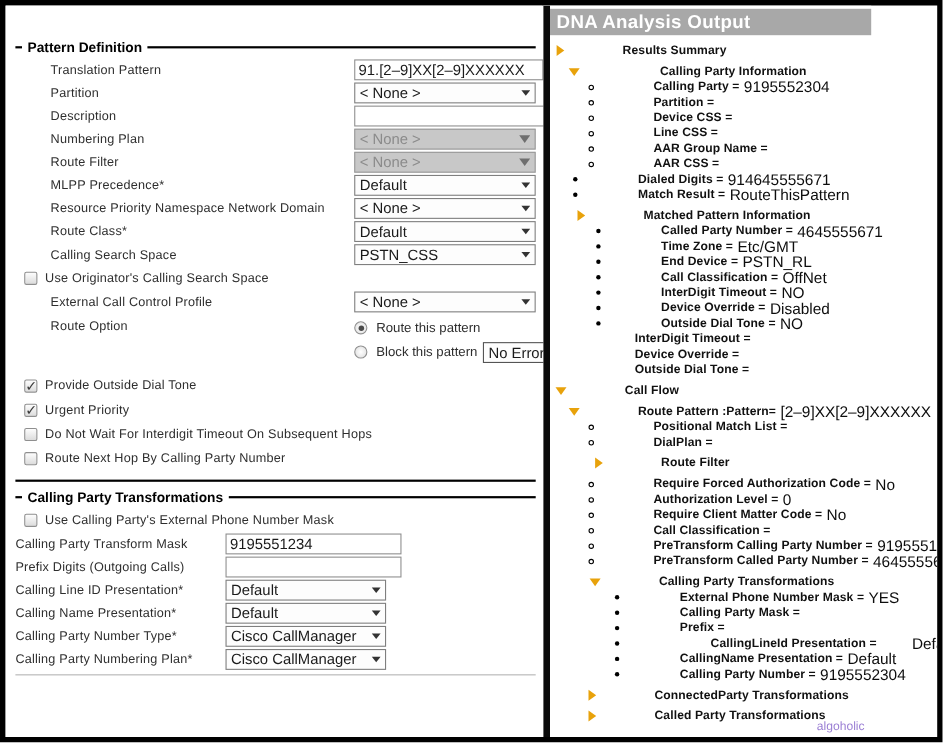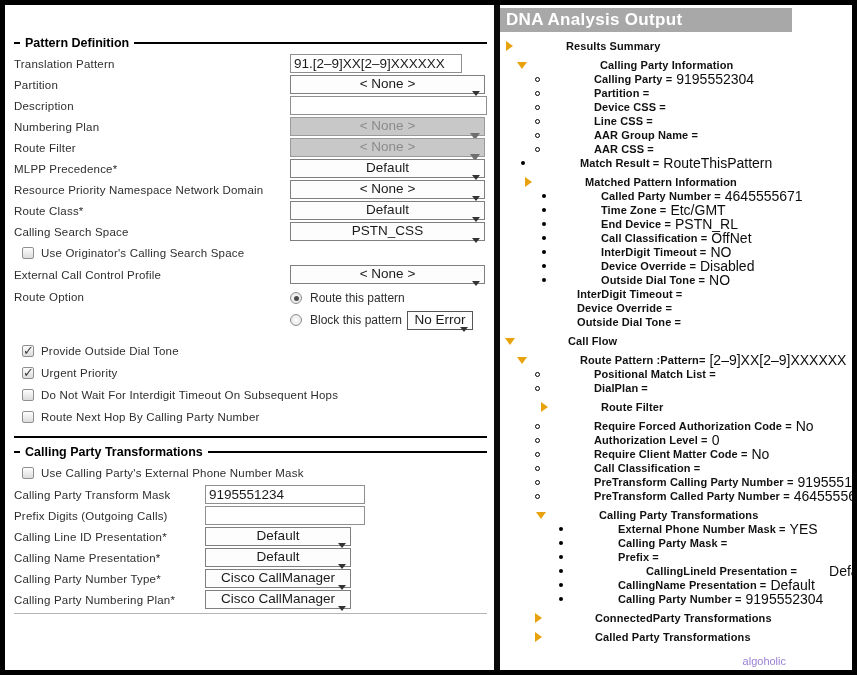--- a/index.html
+++ b/index.html
@@ -11,24 +11,24 @@
   body{font-family:"Liberation Sans","DejaVu Sans",sans-serif;}
   .frame{position:relative;width:857px;height:675px;background:#fff;border:5px solid #000;overflow:hidden;}
 
   
   .left-panel{position:absolute;left:0;top:0;width:488px;height:665px;background:#fff;padding:30px 6px 0 9px;}
   .legend-row{display:flex;align-items:center;height:16px;margin-bottom:2px;}
   .legend-row::before{content:"";width:6px;height:2px;background:#000;margin-right:3px;flex:none;}
   .legend-row .legend-text{font-weight:bold;font-size:12.5px;color:#000;white-space:nowrap;padding:0 2px;}
   .legend-row::after{content:"";flex:1;height:2px;background:#000;margin-left:3px;}
   .frow{display:flex;align-items:center;height:21px;}
-  .flabel{flex:none;width:276px;font-size:11.5px;color:#2e2e2e;white-space:nowrap;letter-spacing:.2px;}
+  .flabel{flex:none;width:276px;font-size:11.5px;color:#2e2e2e;white-space:nowrap;letter-spacing:.2px;margin-left:32px;}
   .flabel-s2{flex:none;width:191px;font-size:11.5px;color:#2e2e2e;white-space:nowrap;letter-spacing:.2px;}
   .tinput{height:19px;border:1px solid #8f8f8f;background:#fff;font-family:"Liberation Sans",sans-serif;font-size:13.5px;color:#1a1a1a;padding:0 3px;}
-  .sel{height:19px;border:1px solid #7f7f7f;background:#fdfdfd;display:flex;align-items:center;padding:0 4px 0 4px;font-size:13.5px;color:#1a1a1a;white-space:nowrap;cursor:default;flex-direction:column;}
+  .sel{height:19px;border:1px solid #7f7f7f;background:#fdfdfd;display:flex;align-items:center;padding:0 4px 0 4px;font-size:13.5px;color:#1a1a1a;white-space:nowrap;cursor:default;}
   .sel .caret{margin-left:auto;width:0;height:0;border-left:4px solid transparent;border-right:4px solid transparent;border-top:5px solid #333;flex:none;}
   .sel.disabled{background:var(--disabled-bg);color:var(--disabled-text);border-color:#9a9a9a;}
   .sel.disabled .caret{border-top:7px solid #6f6f6f;border-left:5px solid transparent;border-right:5px solid transparent;}
   .cbrow{display:flex;align-items:center;height:22px;padding-left:8px;}
   .cb{flex:none;width:12px;height:12px;border:1px solid #8f8f8f;border-radius:2px;background:linear-gradient(#fdfdfd,#dcdcdc);position:relative;margin-right:7px;cursor:default;}
   .cb.checked::after{content:"\2713";position:absolute;top:-3px;left:0px;font-size:13px;font-weight:bold;color:#3c3c3c;}
   .cblabel{font-size:11.5px;color:#2e2e2e;white-space:nowrap;letter-spacing:.2px;}
   .radio{flex:none;width:12px;height:12px;border:1px solid #8f8f8f;border-radius:50%;background:radial-gradient(#ffffff,#dddddd);position:relative;margin-right:8px;cursor:default;}
   .radio.selected::after{content:"";position:absolute;left:3px;top:3px;width:5px;height:5px;border-radius:50%;background:#4a4a4a;}
   .rowopt{display:flex;align-items:center;height:22px;}
@@ -265,20 +265,25 @@
         <div class="tree-row" style="padding-left: 29px;">
           <span class="t-icon circle"></span>
           <span class="t-label">AAR Group Name =</span>
         </div>
         <div class="tree-row" style="padding-left: 29px;">
           <span class="t-icon circle"></span>
           <span class="t-label">AAR CSS =</span>
         </div>
         <div class="tree-row" style="padding-left: 14px;">
           <span class="t-icon bullet"></span>
+          <span class="t-label">Dialed Digits =</span>
+          <span class="t-value">914645555671</span>
+        </div>
+        <div class="tree-row" style="padding-left: 14px;">
+          <span class="t-icon bullet"></span>
           <span class="t-label">Match Result =</span>
           <span class="t-value">RouteThisPattern</span>
         </div>
         <div class="tree-row gap" style="padding-left: 21px;">
           <span class="t-icon arrow-closed"></span>
           <span class="t-label">Matched Pattern Information</span>
         </div>
         <div class="tree-row" style="padding-left: 35px;">
           <span class="t-icon bullet"></span>
           <span class="t-label">Called Party Number =</span>

